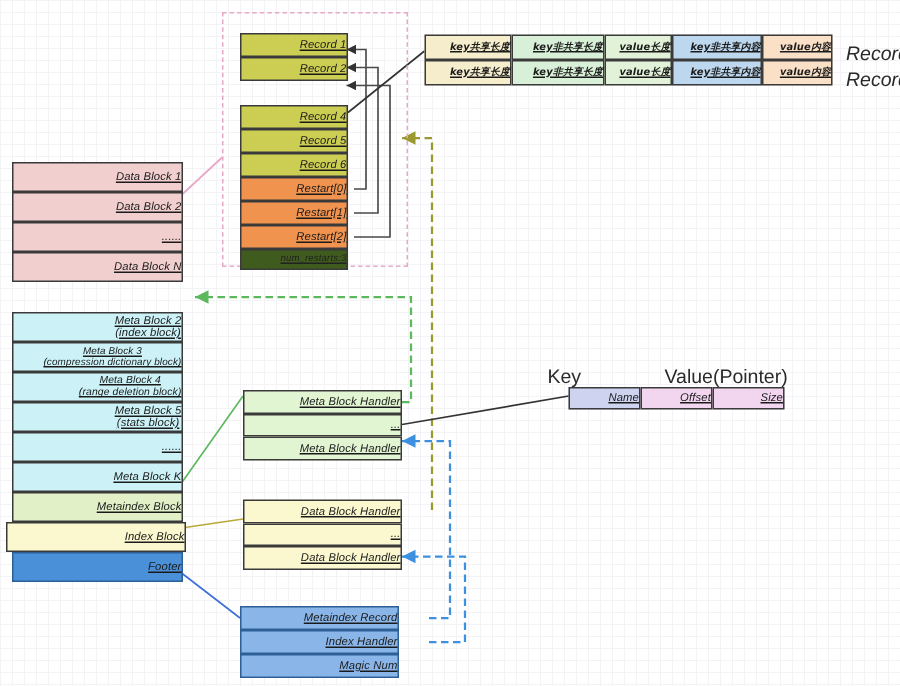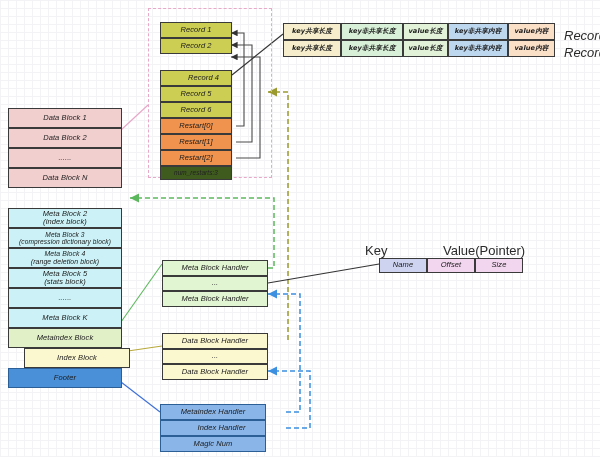--- a/index.html
+++ b/index.html
@@ -17,28 +17,29 @@
       linear-gradient(to bottom, #f3f3f5 1px, transparent 1px),
       linear-gradient(to right, #e9e9ed 1px, transparent 1px),
       linear-gradient(to bottom, #e9e9ed 1px, transparent 1px);
     background-size: 8px 8px, 8px 8px, 40px 40px, 40px 40px;
   }
   svg.layer{position:absolute;left:0;top:0;width:600px;height:457px;pointer-events:none;}
   .box{
     position:absolute;
     box-sizing:border-box;
     border:1px solid #3a3a3a;
-    display:flex;align-items:center;justify-content:center;
+    display:flex;align-items:center;justify-content:flex-end;
     text-align:center;
     font-style:italic;
     font-size:7.5px;
     line-height:1.12;
     color:#1a1a1a;
     letter-spacing:.1px;
     white-space:pre-line;
+    text-decoration:underline;
   }
   .stack{position:absolute;}
   .lbl{
     position:absolute;font-size:13px;color:#2a2a2a;font-style:normal;
     white-space:nowrap;
     text-align:right;
   }
   .dashrect{position:absolute;box-sizing:border-box;}
   .cjk{font-family:"DejaVu Sans","Liberation Sans",sans-serif;font-size:6.6px;font-style:italic;font-weight:bold;}
 </style>
@@ -102,21 +103,21 @@
   <div class="box" style="left:8px;top:228px;width:114px;height:20px;background:#ccf2f7;font-size:6.6px;"><span>Meta Block 3
 (compression dictionary block)</span></div>
   <div class="box" style="left:8px;top:248px;width:114px;height:20px;background:#ccf2f7;font-size:6.9px;"><span>Meta Block 4
 (range deletion block)</span></div>
   <div class="box" style="left:8px;top:268px;width:114px;height:20px;background:#ccf2f7;"><span>Meta Block 5
 (stats block)</span></div>
   <div class="box" style="left:8px;top:288px;width:114px;height:20px;background:#ccf2f7;"><span>......</span></div>
   <div class="box" style="left:8px;top:308px;width:114px;height:20px;background:#ccf2f7;"><span>Meta Block K</span></div>
 
   <div class="box" style="left:8px;top:328px;width:114px;height:20px;background:#e2f0c8;"><span>Metaindex Block</span></div>
-  <div class="box" style="left:24px;top:348px;width:106px;height:20px;background:#fbf8cf;"><span>Index Block</span></div>
+  <div class="box" style="left:4px;top:348px;width:120px;height:20px;background:#fbf8cf;"><span>Index Block</span></div>
   <div class="box" style="left:8px;top:368px;width:114px;height:20px;background:#4a90d9;border:1px solid #2c5f96;"><span>Footer</span></div>
 
   <div class="box" style="left:160px;top:22px;width:72px;height:16px;background:#ccce54;"><span>Record 1</span></div>
   <div class="box" style="left:160px;top:38px;width:72px;height:16px;background:#ccce54;"><span>Record 2</span></div>
   <div class="box" style="left:160px;top:70px;width:72px;height:16px;background:#ccce54;padding-left:15px;"><span>Record 4</span></div>
   <div class="box" style="left:160px;top:86px;width:72px;height:16px;background:#ccce54;"><span>Record 5</span></div>
   <div class="box" style="left:160px;top:102px;width:72px;height:16px;background:#ccce54;"><span>Record 6</span></div>
 
   <div class="box" style="left:160px;top:118px;width:72px;height:16px;background:#f0934e;"><span>Restart[0]</span></div>
   <div class="box" style="left:160px;top:134px;width:72px;height:16px;background:#f0934e;"><span>Restart[1]</span></div>
@@ -139,21 +140,21 @@
   <div class="lbl" style="left:564px;top:45px;font-style:italic;">Record i+3</div>
 
   <div class="box" style="left:162px;top:260px;width:106px;height:16px;background:#e2f5d2;"><span>Meta Block Handler</span></div>
   <div class="box" style="left:162px;top:276px;width:106px;height:15px;background:#e2f5d2;"><span>...</span></div>
   <div class="box" style="left:162px;top:291px;width:106px;height:16px;background:#e2f5d2;"><span>Meta Block Handler</span></div>
 
   <div class="box" style="left:162px;top:333px;width:106px;height:16px;background:#fbf8cf;"><span>Data Block Handler</span></div>
   <div class="box" style="left:162px;top:349px;width:106px;height:15px;background:#fbf8cf;"><span>...</span></div>
   <div class="box" style="left:162px;top:364px;width:106px;height:16px;background:#fbf8cf;"><span>Data Block Handler</span></div>
 
-  <div class="box" style="left:160px;top:404px;width:106px;height:16px;background:#8ab5e8;border:1px solid #2c5f96;"><span>Metaindex Handler</span></div>
+  <div class="box" style="left:160px;top:404px;width:106px;height:16px;background:#8ab5e8;border:1px solid #2c5f96;"><span>Metaindex Record</span></div>
   <div class="box" style="left:160px;top:420px;width:106px;height:16px;background:#8ab5e8;border:1px solid #2c5f96;padding-left:17px;"><span>Index Handler</span></div>
   <div class="box" style="left:160px;top:436px;width:106px;height:16px;background:#8ab5e8;border:1px solid #2c5f96;"><span>Magic Num</span></div>
 
   <div class="lbl" style="left:365px;top:243px;">Key</div>
   <div class="lbl" style="left:443px;top:243px;">Value(Pointer)</div>
 
   <div class="box" style="left:379px;top:258px;width:48px;height:15px;background:#ced4ef;"><span>Name</span></div>
   <div class="box" style="left:427px;top:258px;width:48px;height:15px;background:#f2d6ef;"><span>Offset</span></div>
   <div class="box" style="left:475px;top:258px;width:48px;height:15px;background:#f2d6ef;"><span>Size</span></div>
 

